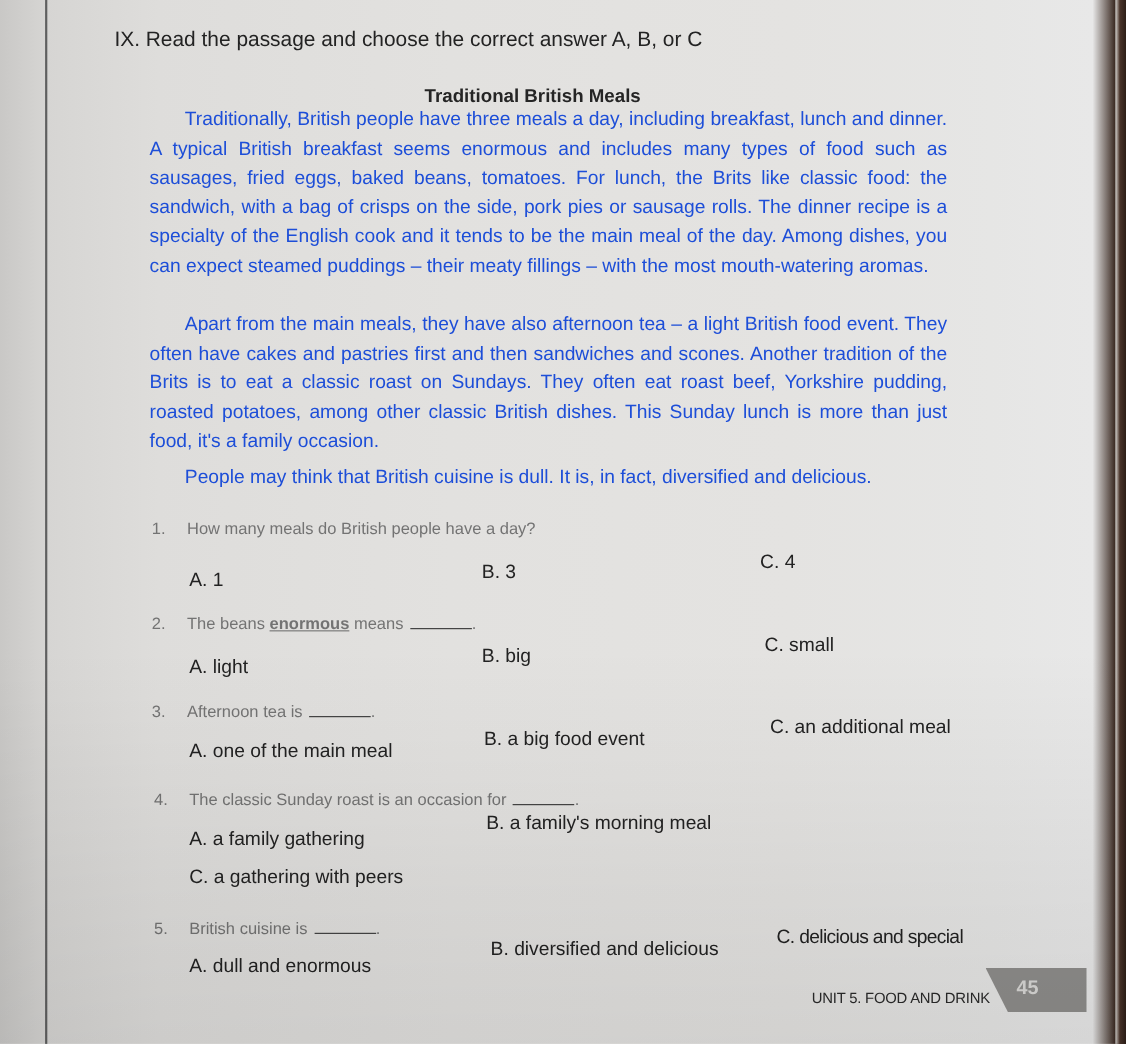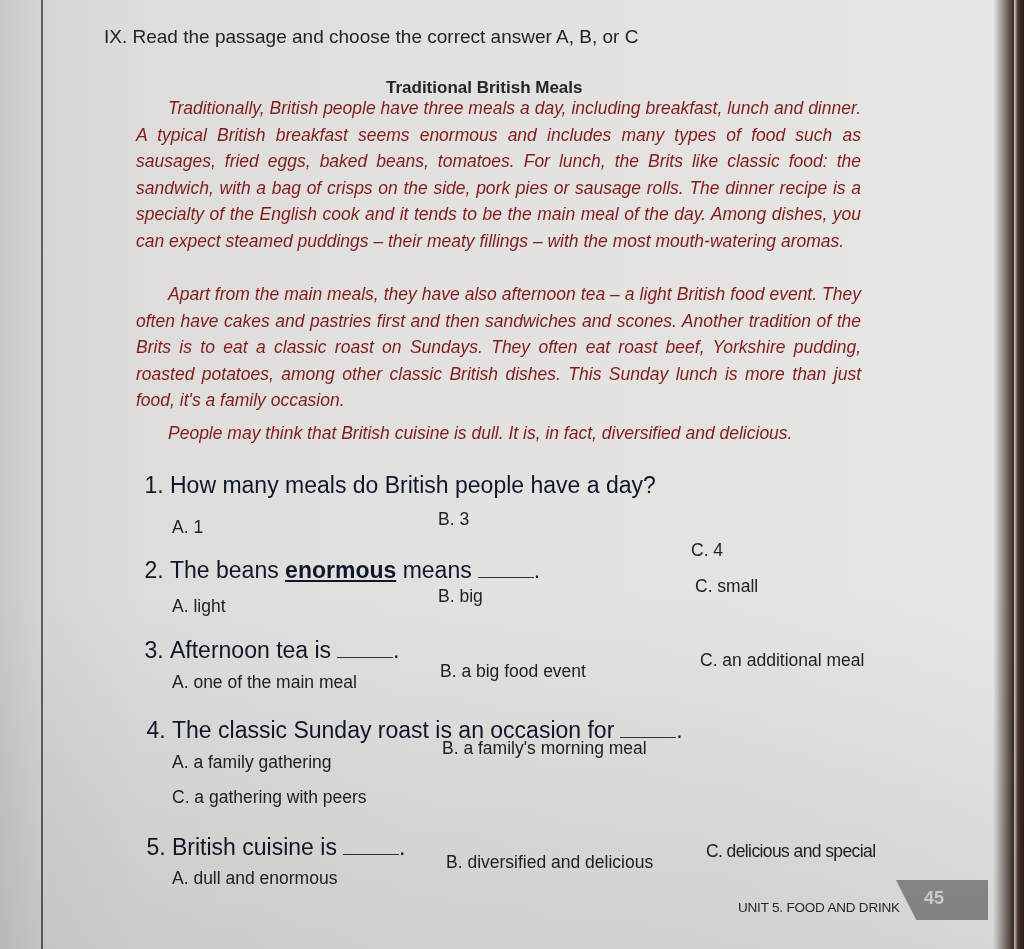--- a/index.html
+++ b/index.html
@@ -17,26 +17,26 @@
   .margin-line {
     position:absolute; left:41px; top:0; width:2px; height:949px; background:#4a4a4a; opacity:0.85;
   }
   .page-edge {
     position:absolute; right:0; top:0; width:10px; height:949px;
     background: linear-gradient(90deg, #d8d6d2, #4a342a 40%, #2b1d16);
   }
   .abs { position:absolute; white-space:nowrap; }
   .heading { left:104px; top:26px; font-size:19px; font-weight:normal; color:#232323; }
   .title { left:386px; top:78px; font-size:17px; font-weight:bold; color:#252525; }
-  .para { position:absolute; left:136px; width:725px; font-size:17.5px; line-height:26.5px; color:#7f1d1d; text-align:justify;font-style:italic; }
+  .para { position:absolute; left:136px; width:725px; font-size:17.5px; line-height:26.5px; color:#1d4ed8; text-align:justify; }
   .para .indent { display:inline-block; width:32px; }
   .p1 { top:95px; }
   .p2 { top:281px; }
   .p3 { top:420px; }
-  .q { position:absolute; font-size:23px; color:#0f172a; white-space:nowrap;text-align:center; }
+  .q { position:absolute; font-size:15px; color:#737373; white-space:nowrap; }
   .opt { position:absolute; font-size:17.5px; color:#222; white-space:nowrap; }
   .num { display:inline-block; width:32px; }
   .bold { font-weight:bold;text-decoration:underline; }
   .blank { display:inline-block; width:56px; border-bottom:1.5px solid #333; margin-left:6px; height:14px; vertical-align:baseline; }
   .footer-label { left:738px; top:900px; font-size:13.5px; color:#2a2a2a; letter-spacing:-0.2px; }
   .page-tab {
     position:absolute; left:896px; top:880px; width:92px; height:40px;
     background:#8e8d8b;
     clip-path: polygon(0 0, 100% 0, 100% 100%, 22% 100%);
   }
@@ -53,21 +53,21 @@
 
 <div class="para p1"><span class="indent"></span><span>Traditionally, British people have three meals a day, including breakfast, lunch and dinner. A typical British breakfast seems enormous and includes many types of food such as sausages, fried eggs, baked beans, tomatoes. For lunch, the Brits like classic food: the sandwich, with a bag of crisps on the side, pork pies or sausage rolls. The dinner recipe is a specialty of the English cook and it tends to be the main meal of the day. Among dishes, you can expect steamed puddings – their meaty fillings – with the most mouth-watering aromas.</span></div>
 <div class="para p2"><span class="indent"></span><span>Apart from the main meals, they have also afternoon tea – a light British food event. They often have cakes and pastries first and then sandwiches and scones. Another tradition of the Brits is to eat a classic roast on Sundays. They often eat roast beef, Yorkshire pudding, roasted potatoes, among other classic British dishes. This Sunday lunch is more than just food, it's a family occasion.</span></div>
 <div class="para p3"><span class="indent"></span><span>People may think that British cuisine is dull. It is, in fact, diversified and delicious.</span></div>
 
 <div class="q" style="left:138px; top:472px;">
   <span class="num">1.</span><span>How many meals do British people have a day?</span>
 </div>
 <div class="opt" style="left:172px; top:517px;">A. 1</div>
 <div class="opt" style="left:438px; top:509px;">B. 3</div>
-<div class="opt" style="left:691px; top:500px;margin-top:40px;">C. 4</div>
+<div class="opt" style="left:691px; top:500px;">C. 4</div>
 
 <div class="q" style="left:138px; top:557px;">
   <span class="num">2.</span><span>The beans </span><span class="bold">enormous</span><span> means</span><span class="blank"></span><span>.</span>
 </div>
 <div class="opt" style="left:172px; top:596px;">A. light</div>
 <div class="opt" style="left:438px; top:586px;">B. big</div>
 <div class="opt" style="left:695px; top:576px;">C. small</div>
 
 <div class="q" style="left:138px; top:637px;">
   <span class="num">3.</span><span>Afternoon tea is</span><span class="blank"></span><span>.</span>

